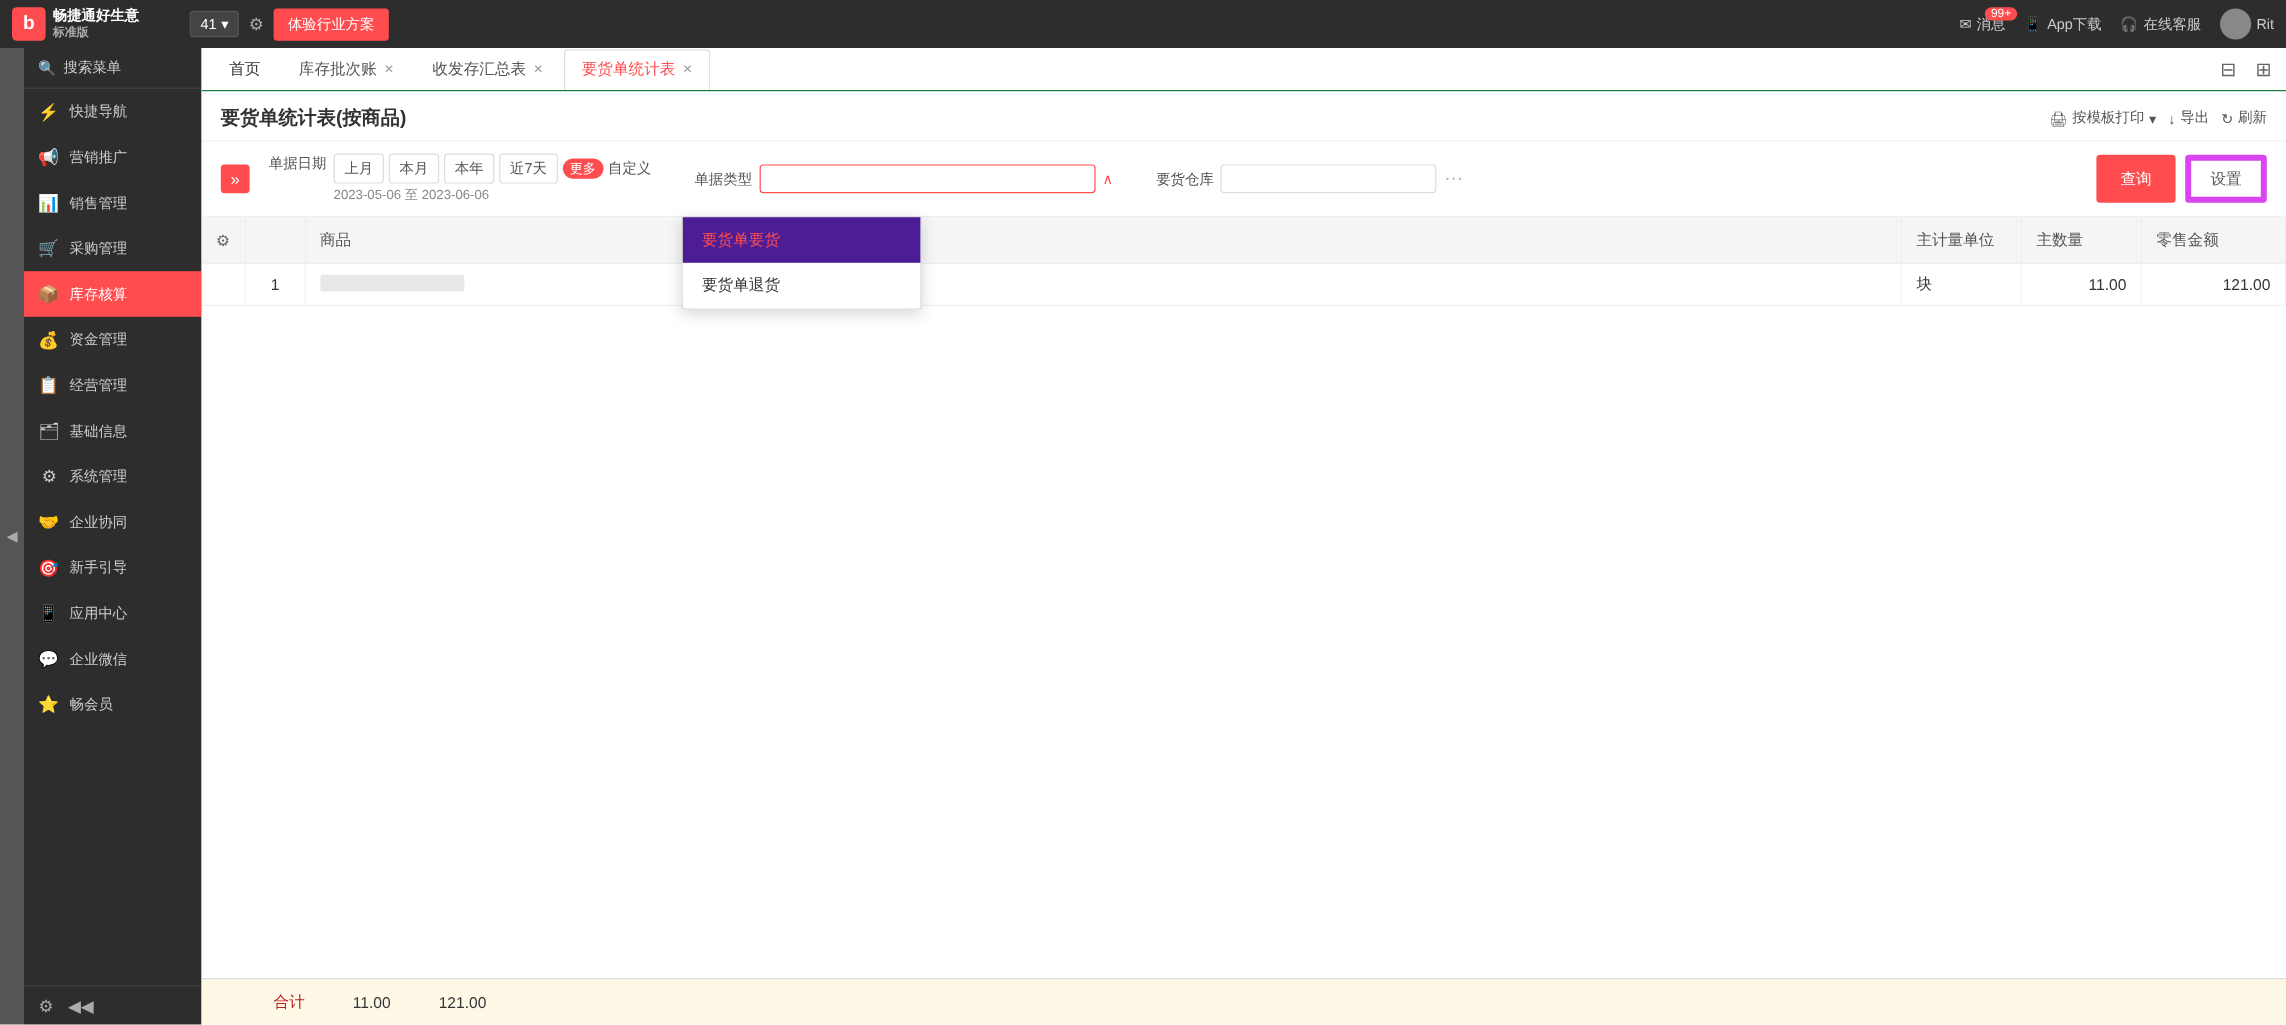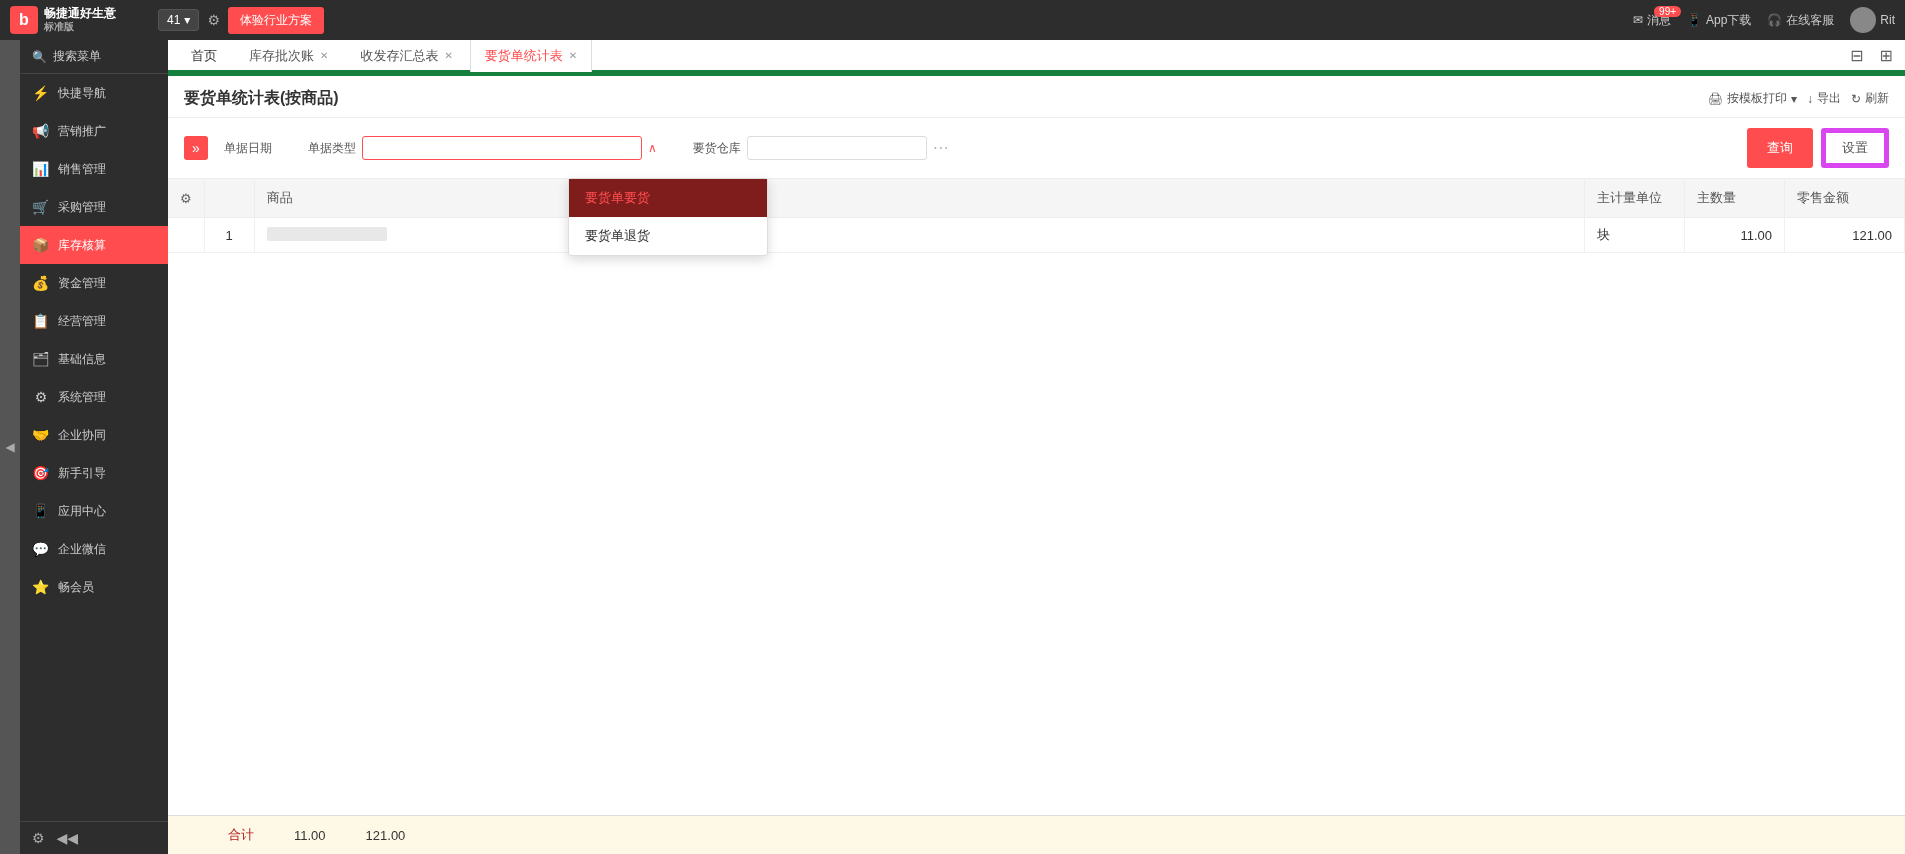--- a/index.html
+++ b/index.html
@@ -30,21 +30,21 @@
     .sidebar-item { display: flex; align-items: center; gap: 8px; padding: 10px 12px; color: #ccc; cursor: pointer; font-size: 12px; transition: background 0.2s; }
     .sidebar-item.active { background: #ff4d4f; color: white; }
     .sidebar-item-icon { width: 18px; height: 18px; display: flex; align-items: center; justify-content: center; font-size: 14px; flex-shrink: 0; }
     .sidebar-bottom { margin-top: auto; border-top: 1px solid #444; display: flex; align-items: center; padding: 8px 12px; gap: 12px; }
     .sidebar-bottom-icon { color: #aaa; cursor: pointer; font-size: 14px; }
 
     
     .content-area { flex: 1; display: flex; flex-direction: column; background: #f0f0f0; overflow: hidden; }
 
     
-    .tabbar { height: 36px; background: #fff; display: flex; align-items: center; border-bottom: 6px solid #15803d; flex-shrink: 0; padding: 0 8px; gap: 2px; position: relative; }
+    .tabbar { height: 36px; background: #fff; display: flex; align-items: center; border-bottom: 1px solid #15803d; flex-shrink: 0; padding: 0 8px; gap: 2px; position: relative; }
     .tab { display: flex; align-items: center; gap: 6px; padding: 6px 14px; cursor: pointer; font-size: 13px; border-radius: 3px 3px 0 0; color: #555; border: 1px solid transparent; border-bottom: none; height: 34px; }
     .tab.active { background: #fff; color: #ff4d4f; border-color: #ddd; border-bottom-color: #fff; font-weight: 500; }
     .tab-home { color: #333; font-weight: normal; }
     .tab-close { color: #999; font-size: 10px; cursor: pointer; }
     .tabbar-actions { margin-left: auto; display: flex; align-items: center; gap: 8px; }
     .tabbar-action-btn { background: none; border: none; cursor: pointer; color: #666; font-size: 16px; padding: 4px; }
 
     
     .page-content { flex: 1; overflow: auto; background: #fff; margin: 0; display: flex; flex-direction: column; }
 
@@ -72,21 +72,21 @@
     .filter-warehouse-input { border: 1px solid #ddd; border-radius: 3px; padding: 4px 8px; font-size: 12px; width: 180px; outline: none; color: #333; }
     .filter-more-btn { color: #aaa; cursor: pointer; font-size: 16px; }
     .filter-actions { margin-left: auto; display: flex; gap: 8px; }
     .btn-query { background: #ff4d4f; color: white; border: none; padding: 6px 20px; border-radius: 3px; cursor: pointer; font-size: 13px; }
     .btn-settings { background: white; color: #555; border: 5px solid #d946ef; padding: 6px 16px; border-radius: 3px; cursor: pointer; font-size: 13px; }
 
     
     .dropdown-overlay { position: absolute; top: 100%; left: 400px; z-index: 100; }
     .dropdown-menu { background: white; border: 1px solid #ddd; border-radius: 3px; box-shadow: 0 4px 12px rgba(0,0,0,0.15); min-width: 200px; }
     .dropdown-item { padding: 10px 16px; cursor: pointer; font-size: 13px; color: #333; }
-    .dropdown-item.selected { background: #7f1d1d; color: #ff4d4f; }
+    .dropdown-item.selected { background: #4c1d95; color: #ff4d4f; }
 
     
     .table-container { flex: 1; overflow: auto; }
     table { width: 100%; border-collapse: collapse; }
     thead tr { background: #f5f5f5; }
     th { padding: 10px 12px; text-align: left; font-weight: 500; color: #555; font-size: 13px; border-bottom: 1px solid #eee; border-right: 1px solid #eee; white-space: nowrap; }
     td { padding: 8px 12px; border-bottom: 1px solid #f0f0f0; border-right: 1px solid #f0f0f0; font-size: 13px; color: #333; }
     .table-settings-col { width: 36px; text-align: center; }
     .table-settings-icon { color: #666; cursor: pointer; }
     .col-num { width: 50px; text-align: center; }
@@ -259,20 +259,31 @@
             <span>刷新</span>
           </div>
         </div>
       </div>
 
       <div class="filter-bar">
         <button class="filter-expand-btn">»</button>
 
         <div class="filter-item">
           <span class="filter-label">单据日期</span>
+          <div class="filter-date-group">
+            <div class="filter-date-btns">
+              <button class="filter-date-btn">上月</button>
+              <button class="filter-date-btn">本月</button>
+              <button class="filter-date-btn">本年</button>
+              <button class="filter-date-btn">近7天</button>
+              <span class="filter-date-badge">更多</span>
+              <span class="filter-date-custom">自定义</span>
+            </div>
+            <div class="filter-date-range">2023-05-06 至 2023-06-06</div>
+          </div>
         </div>
 
         <div class="filter-type-group">
           <span class="filter-label">单据类型</span>
           <input class="filter-type-input" type="text" style="">
           <span class="filter-type-arrow">∧</span>
         </div>
 
         <div class="filter-warehouse-group">
           <span class="filter-label">要货仓库</span>

